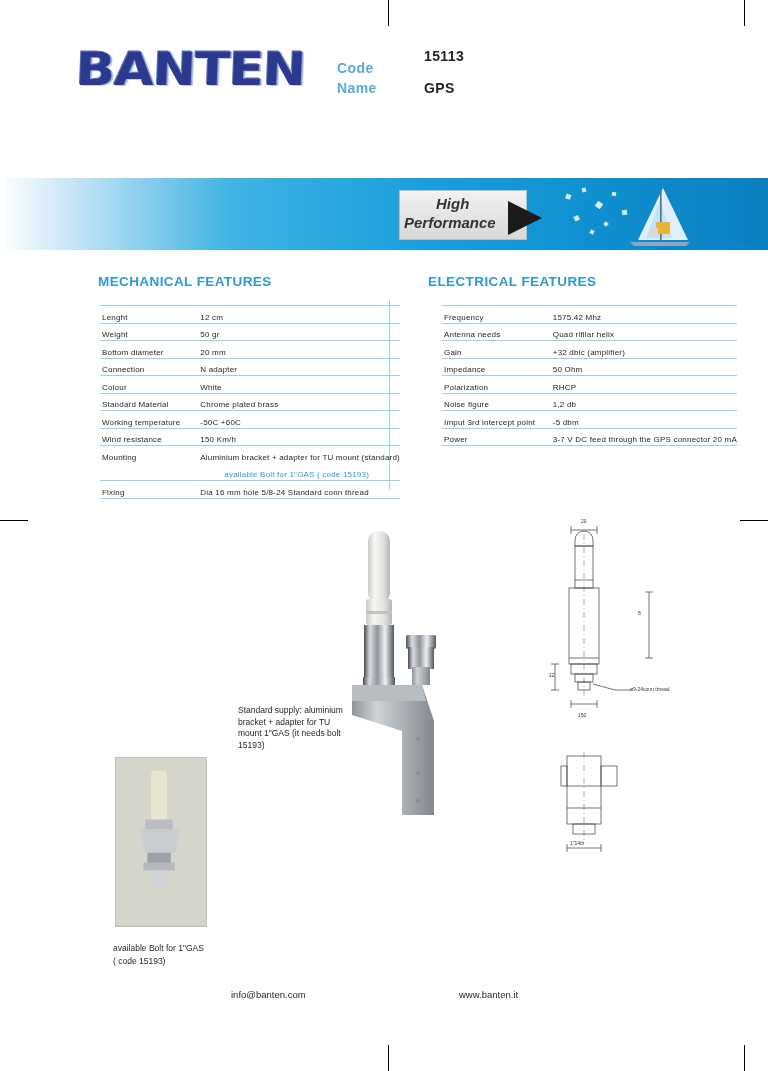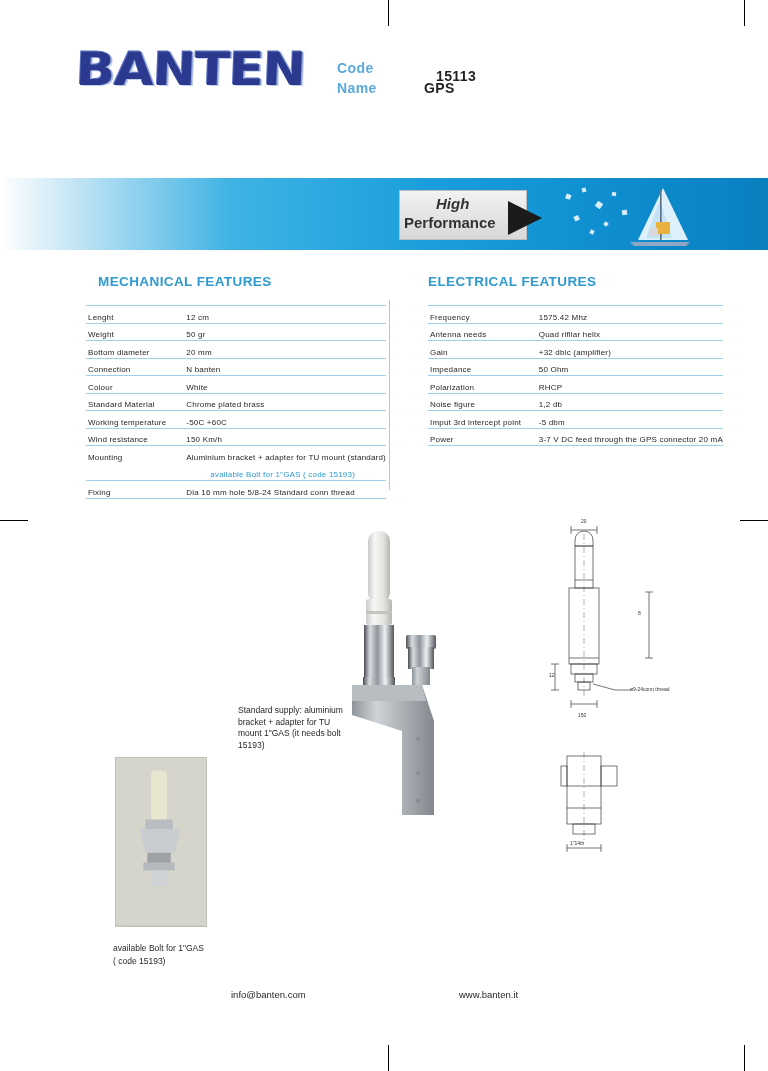--- a/index.html
+++ b/index.html
@@ -49,41 +49,41 @@
     letter-spacing: .4px;
   }
   .code-label { left: 337px; top: 60px; }
   .name-label { left: 337px; top: 80px; }
   .code-value, .name-value {
     position: absolute;
     font-size: 14px; font-weight: bold;
     color: #231f20;
     letter-spacing: .4px;
   }
-  .code-value { left: 424px; top: 68px; margin-left: 12px; }
+  .code-value { left: 424px; top: 48px; }
   .name-value { left: 424px; top: 80px; }
 
   
   .band {
     position: absolute; left: 0; top: 178px; width: 768px; height: 72px;
     background: linear-gradient(to right, #ffffff 0%, #cfe9f7 8%, #3fb3e3 30%, #1b9fdc 55%, #0f8fd0 78%, #0a7fc0 100%);
   }
   .perf-badge {
     position: absolute; left: 399px; top: 190px;
     width: 128px; height: 50px;
     background: linear-gradient(to bottom, #f2f2f2, #d8d8d8);
     border: 1px solid #bdbdbd;
   }
   .perf-high {
     position: absolute; left: 36px; top: 4px;
     font-size: 15px; font-weight: bold; font-style: italic; color: #333;
   }
   .perf-low {
     position: absolute; left: 4px; top: 23px;
-    font-size: 15px; font-weight: bold; color: #333;
+    font-size: 15px; font-weight: bold; font-style: italic; color: #333;
   }
   .perf-arrow {
     position: absolute; left: 108px; top: 10px;
     width: 0; height: 0;
     border-top: 17px solid transparent;
     border-bottom: 17px solid transparent;
     border-left: 34px solid #1b1b1b;
   }
   .band-graphic {
     position: absolute; left: 560px; top: 182px; width: 130px; height: 66px;
@@ -97,20 +97,21 @@
   }
   .sec-title.mech { left: 86px; top: 274px; padding-left: 12px; }
   .sec-title.elec { left: 428px; top: 274px; }
 
   
   .spec-table {
     position: absolute;
     font-size: 8px;
     color: #231f20;
     border-collapse: collapse;
+    margin-left: 14px;
   }
   .spec-table.mech { left: 86px; top: 305px; width: 300px; }
   .spec-table.elec { left: 428px; top: 305px; width: 295px; }
   .spec-table tr { height: 17.5px; }
   .spec-table td {
     border-bottom: .6px solid #9dcfe8;
     padding: 0 0 1px 0;
     vertical-align: bottom;
     font-size: 8px;
     letter-spacing: .2px;
@@ -234,21 +235,21 @@
   <tr>
     <td class="k">Weight</td>
     <td class="v">50 gr</td>
   </tr>
   <tr>
     <td class="k">Bottom diameter</td>
     <td class="v">20 mm</td>
   </tr>
   <tr>
     <td class="k">Connection</td>
-    <td class="v">N banten</td>
+    <td class="v">N adapter</td>
   </tr>
   <tr>
     <td class="k">Colour</td>
     <td class="v">White</td>
   </tr>
   <tr>
     <td class="k">Standard Material</td>
     <td class="v">Chrome plated brass</td>
   </tr>
   <tr>

